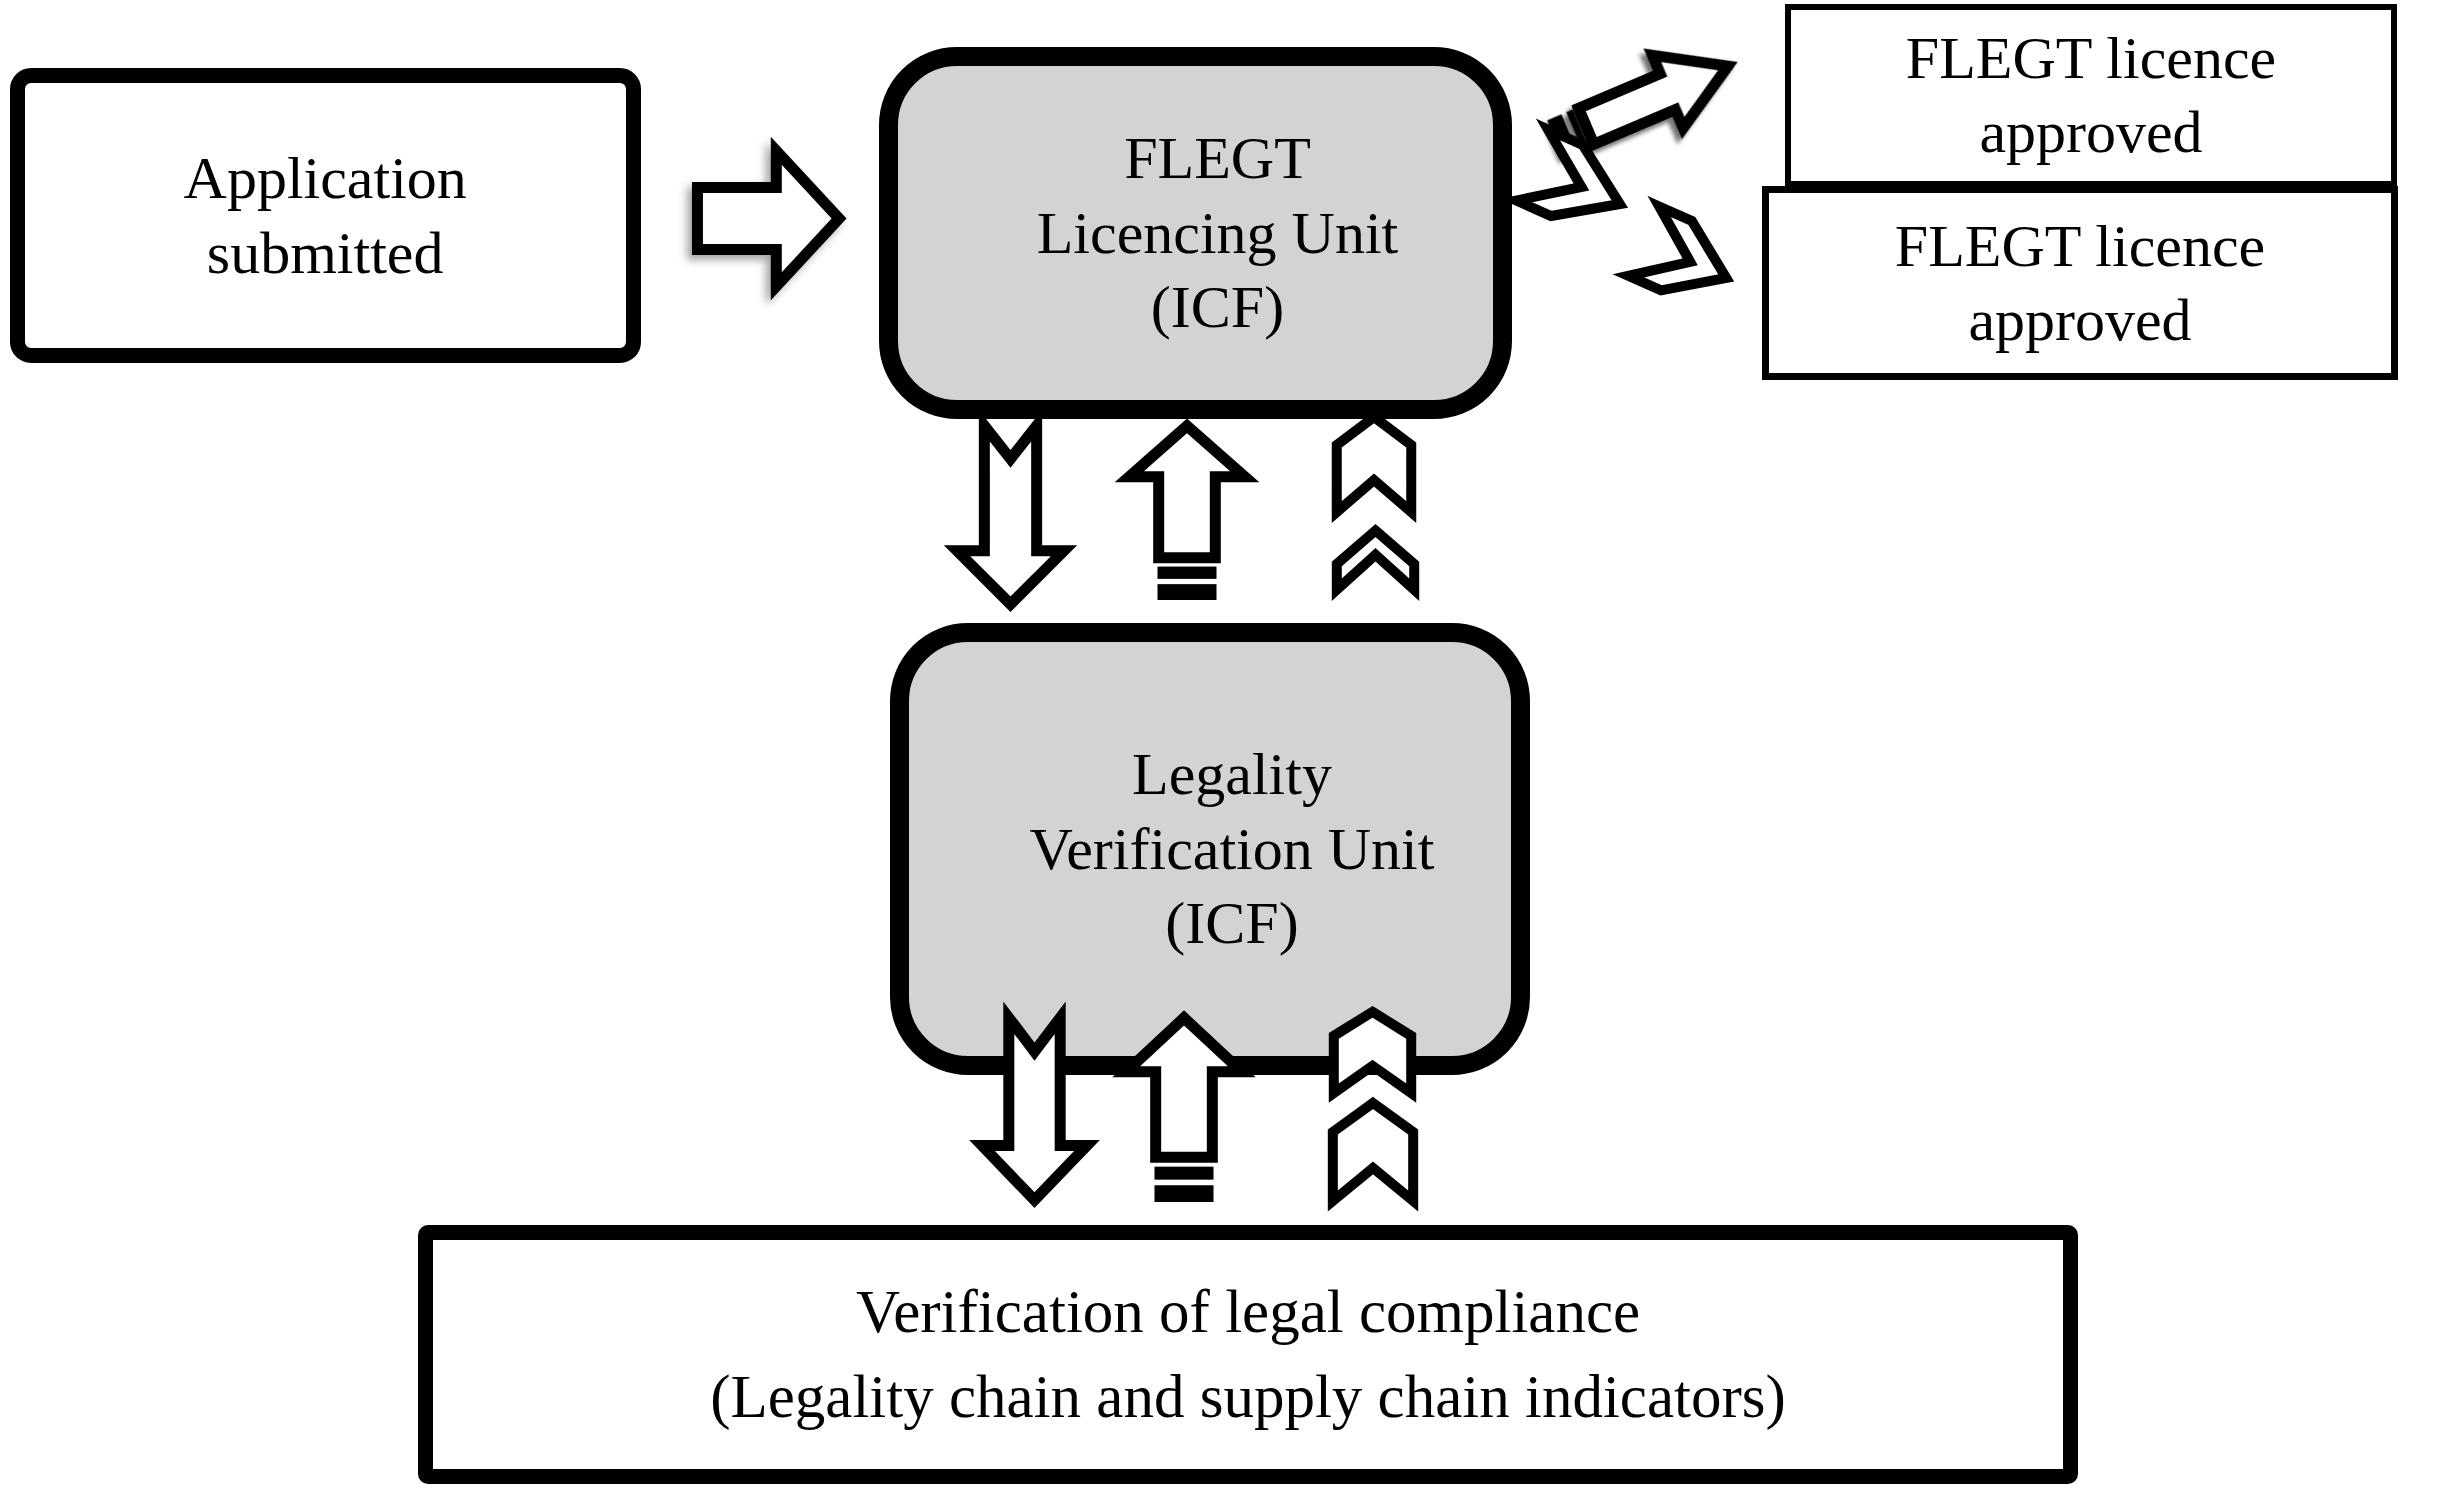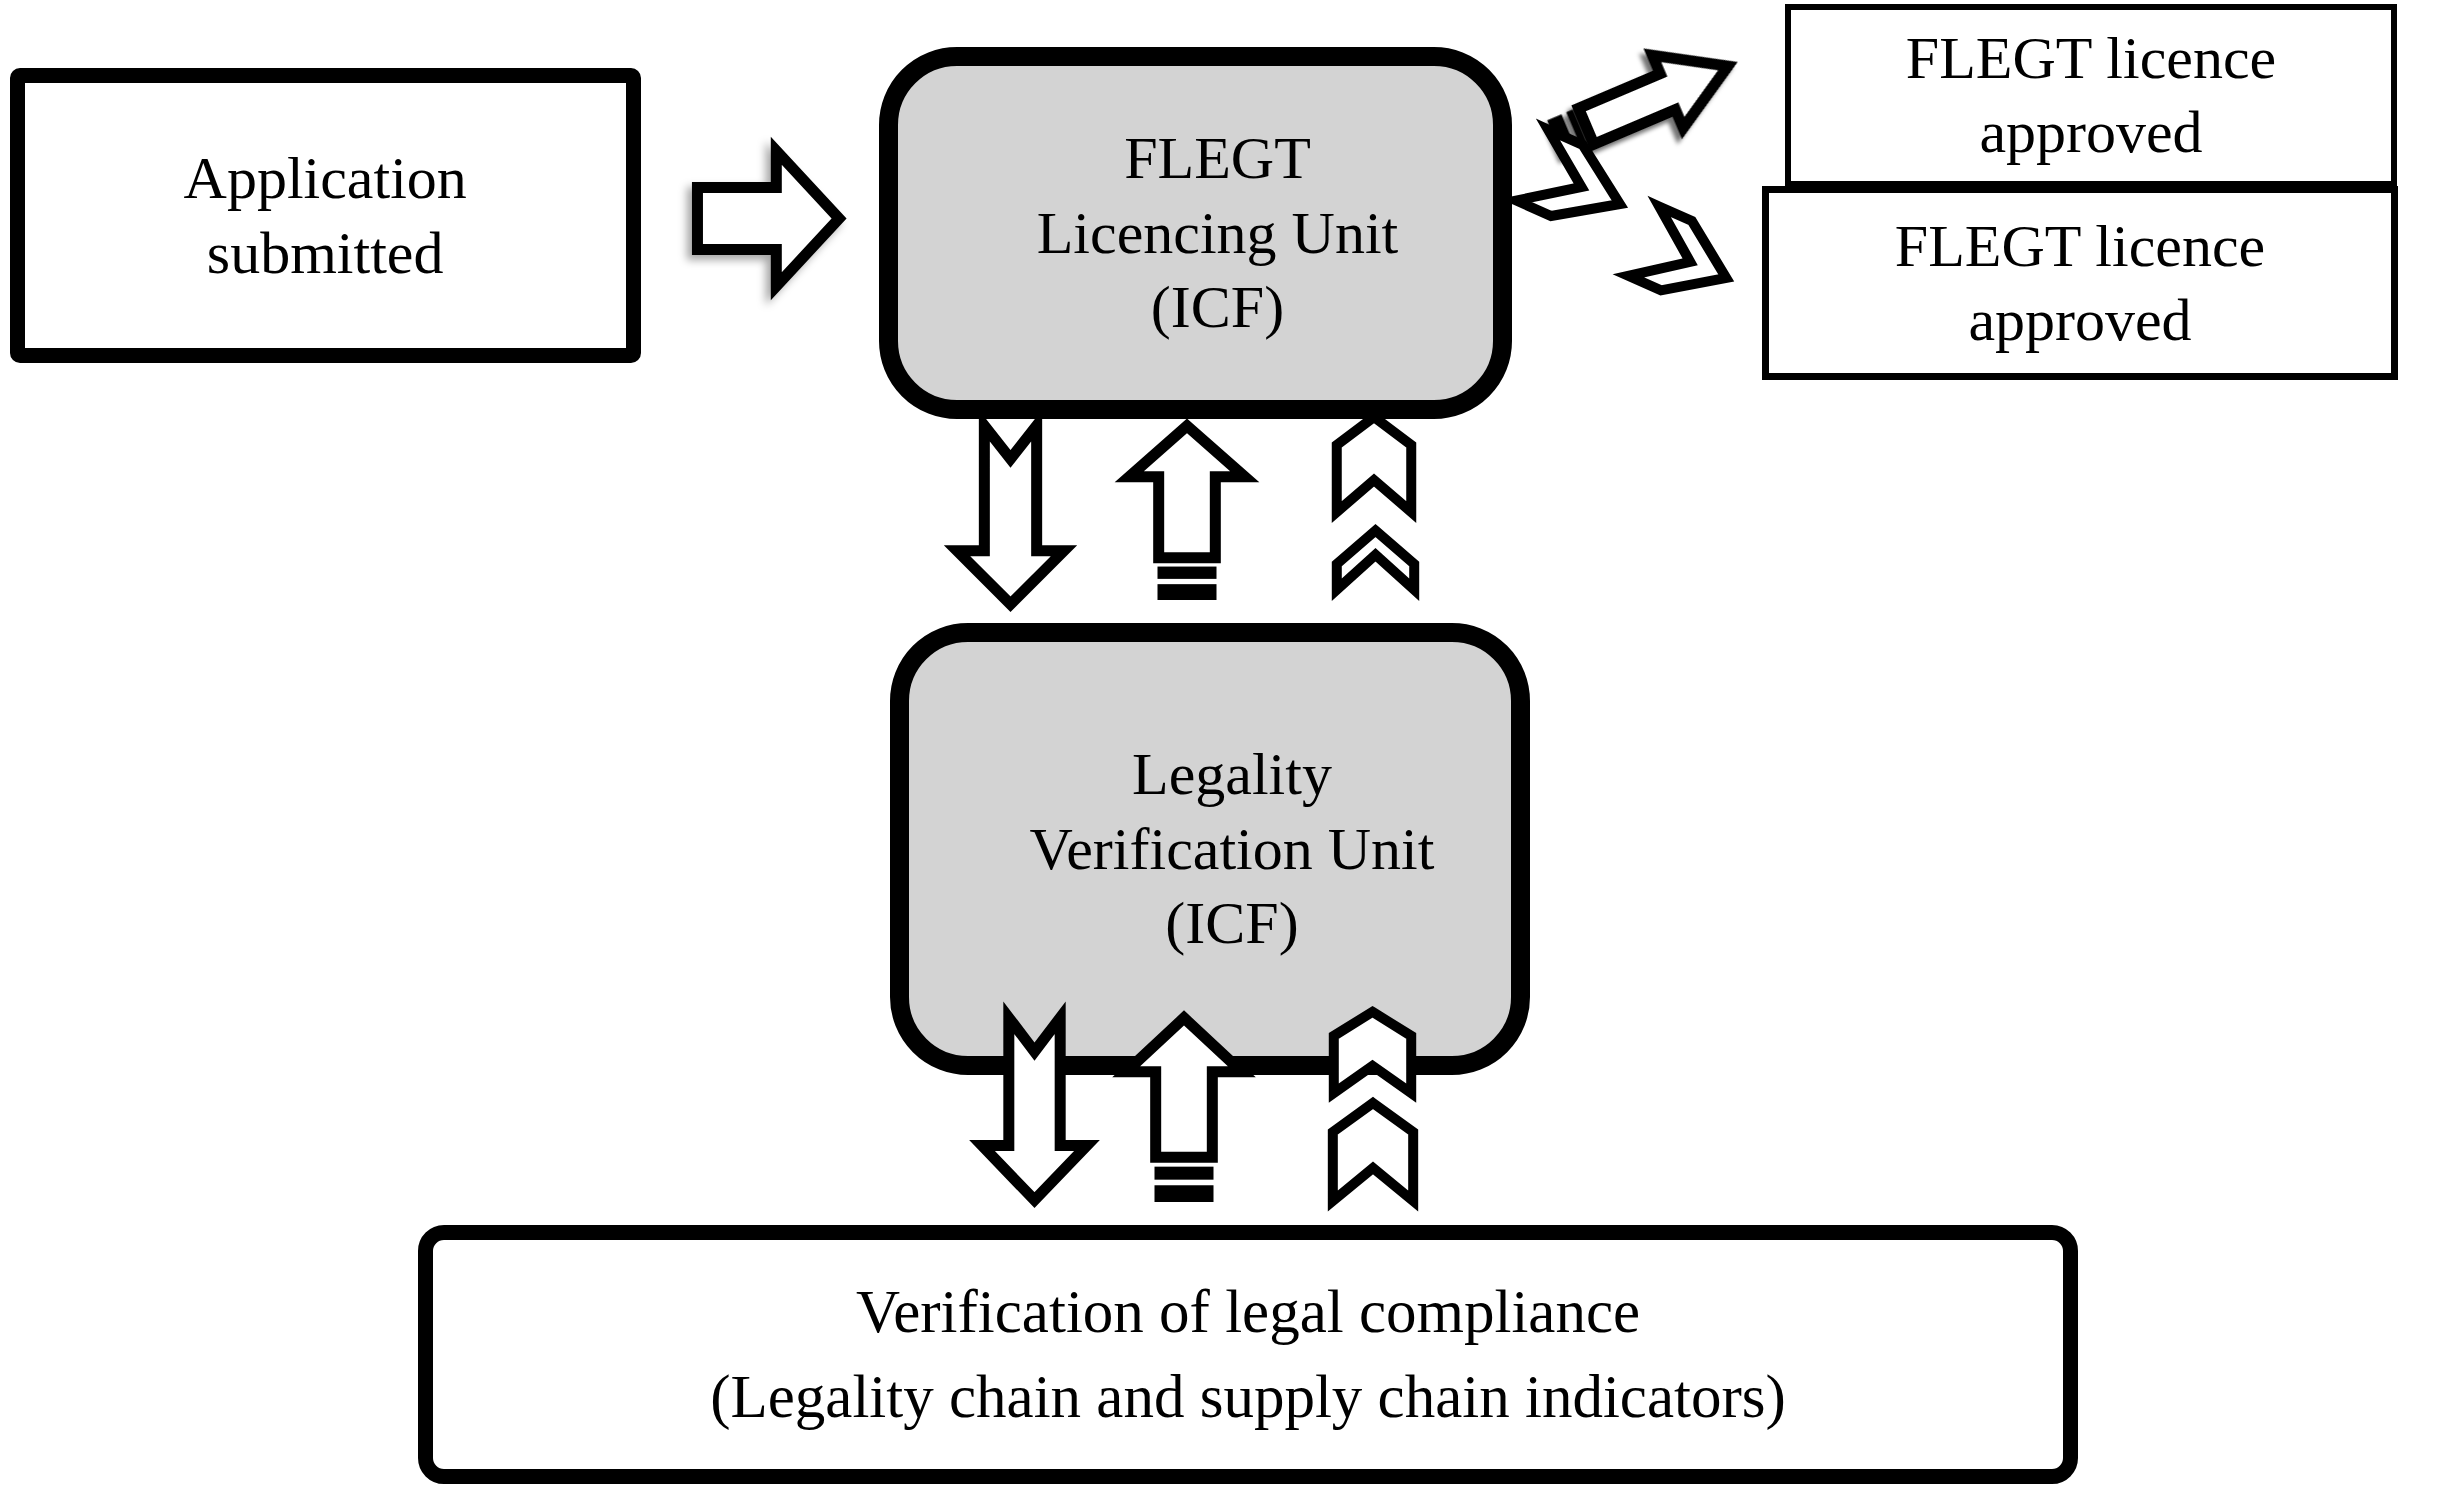--- a/index.html
+++ b/index.html
@@ -15,31 +15,31 @@
     position:absolute;
     box-sizing:border-box;
     display:flex;flex-direction:column;
     align-items:center;justify-content:center;
     text-align:right;
     background:var(--box-fill,#fff);
     border:15.5px solid var(--line,#000);
     font-size:60px;line-height:1.24;
   }
   .node .ln{display:block;white-space:nowrap;}
-  .rounded{border-radius:10px;}
+  .rounded{border-radius:21px;}
   .unit{
     background:var(--unit-fill,#d3d3d3);
     border-width:19.4px;border-radius:78px;padding-left:44px;
   }
   .app{left:9.7px;top:68px;width:631px;height:295px;}
   .b1{left:879px;top:47px;width:633px;height:372px;}
   .approved{left:1785px;top:3.9px;width:612px;height:183px;border-width:6.5px;border-radius:0;}
   .refused{left:1762px;top:186px;width:636px;height:194px;border-width:7.8px;border-radius:0;}
   .b2{left:890px;top:623px;width:640px;height:452px;}
-  .b3{left:418px;top:1225px;width:1660px;height:259px;border-radius:26px;font-size:61px;line-height:1.38;}
+  .b3{left:418px;top:1225px;width:1660px;height:259px;border-radius:10px;font-size:61px;line-height:1.38;}
   .icon{position:absolute;overflow:visible;}
   .shape{fill:#ffffff;stroke:var(--line,#000);stroke-width:11;stroke-linejoin:miter;vector-effect:non-scaling-stroke;}
   .shape.thin{stroke-width:10;}
   .stripe{fill:var(--line,#000);stroke:none;}
   .shadow{filter:drop-shadow(-4.5px 5.2px 4.5px rgba(0,0,0,0.35));}
   .hardshadow{filter:drop-shadow(-5.8px 3.9px 1.9px rgba(0,0,0,0.55));}
 </style>
 </head>
 <body>
 

